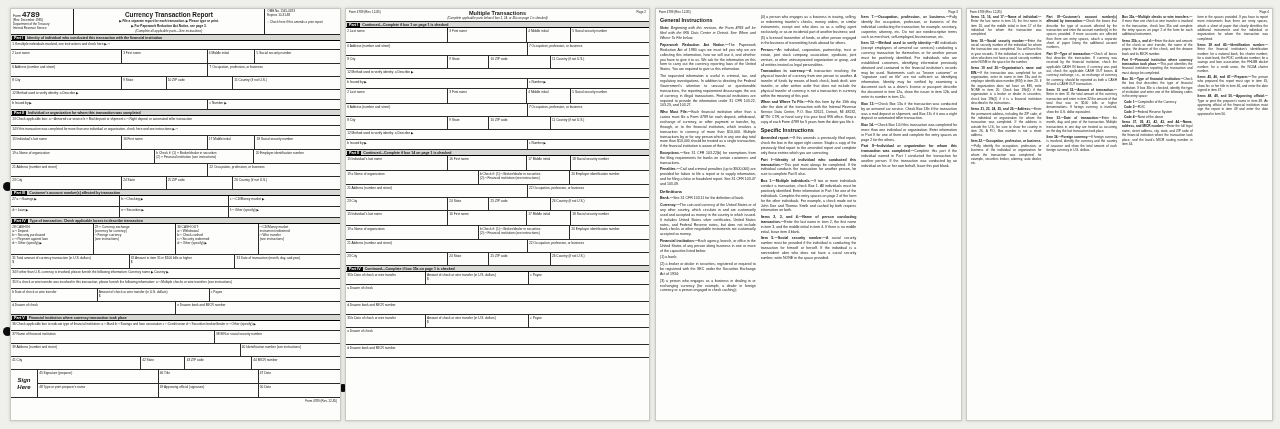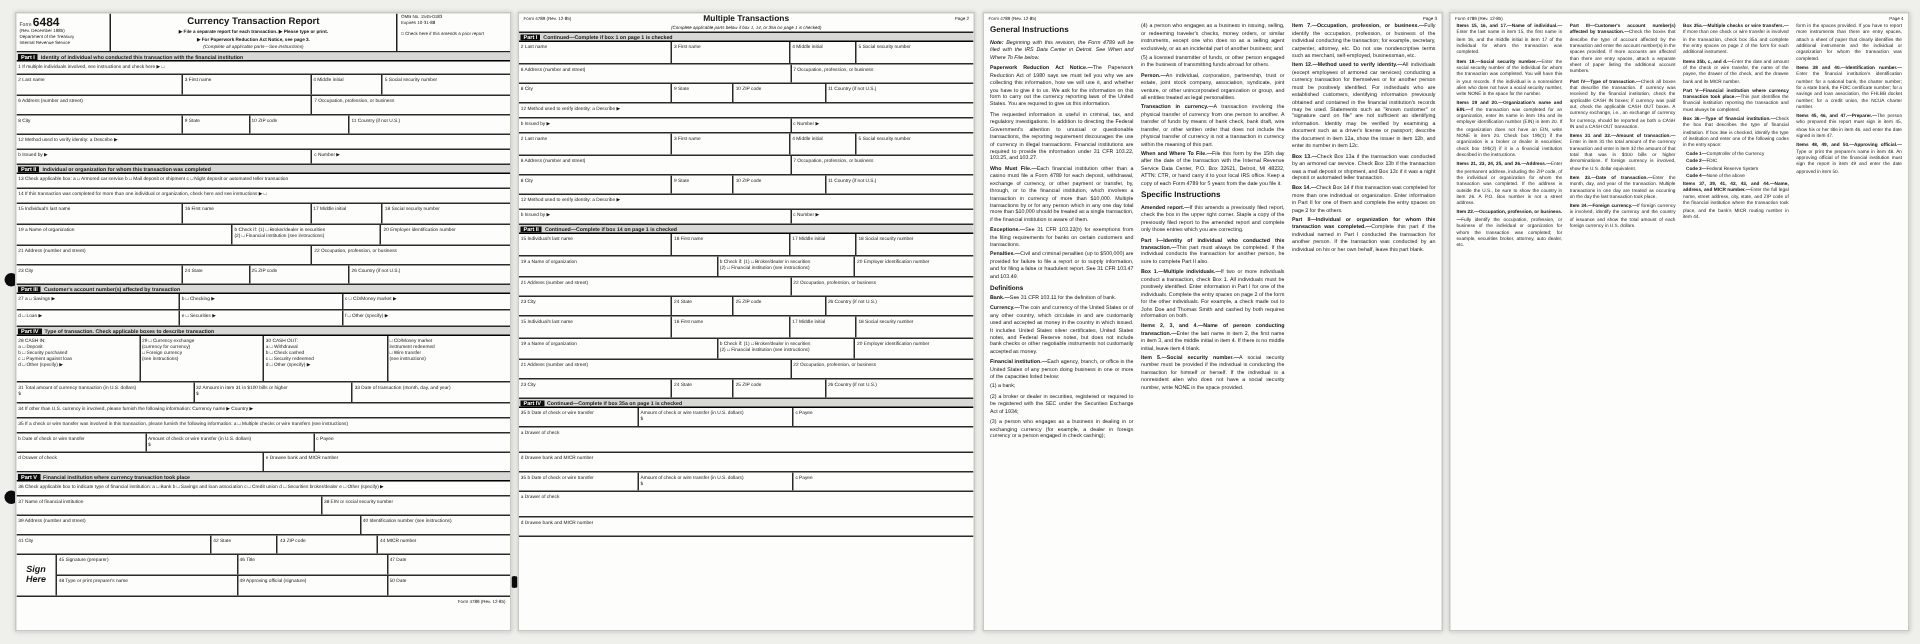--- a/index.html
+++ b/index.html
@@ -68,21 +68,21 @@
 
 <div class="canvas">
 
   <div class="dot" style="left:3px;top:182px;width:9px;height:9px;"></div>
   <div class="dot" style="left:3px;top:327px;width:9px;height:9px;"></div>
   <div class="dot" style="left:339px;top:384px;width:8px;height:8px;"></div>
 
   <section class="sheet s1">
     <header class="p1h">
       <div class="p1h-left">
-        <div class="formword"><span>Form</span> <span class="formnum">6484</span></div>
+        <div class="formword"><span>Form</span> <span class="formnum">4789</span></div>
         <div class="tiny">(Rev. December 1985)</div>
         <div class="tiny">Department of the Treasury</div>
         <div class="tiny">Internal Revenue Service</div>
       </div>
       <div class="p1h-center">
         <div class="title">Currency Transaction Report</div>
         <div class="bullets">▶ File a separate report for each transaction.    ▶ Please type or print.</div>
         <div class="bullets">▶ For Paperwork Reduction Act Notice, see page 3.</div>
         <div class="subtitle">(Complete all applicable parts—See instructions)</div>
       </div>

